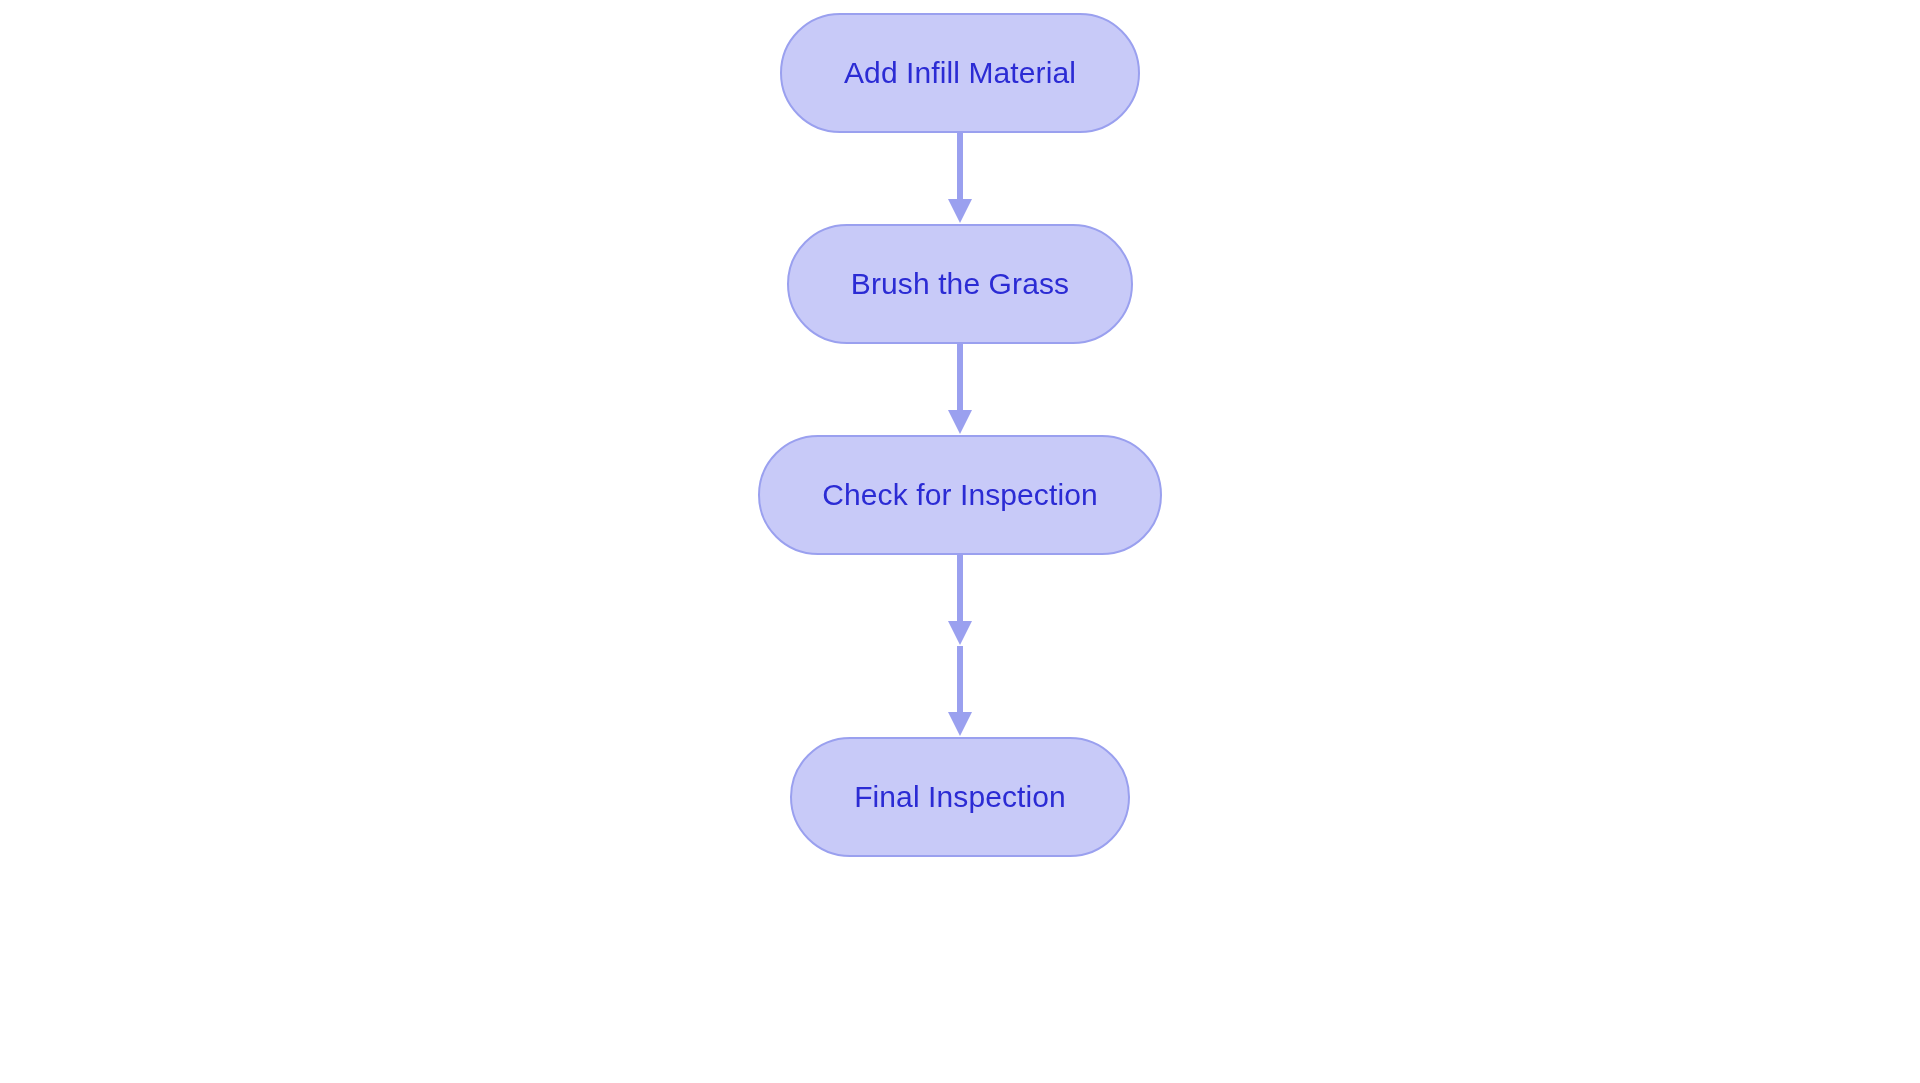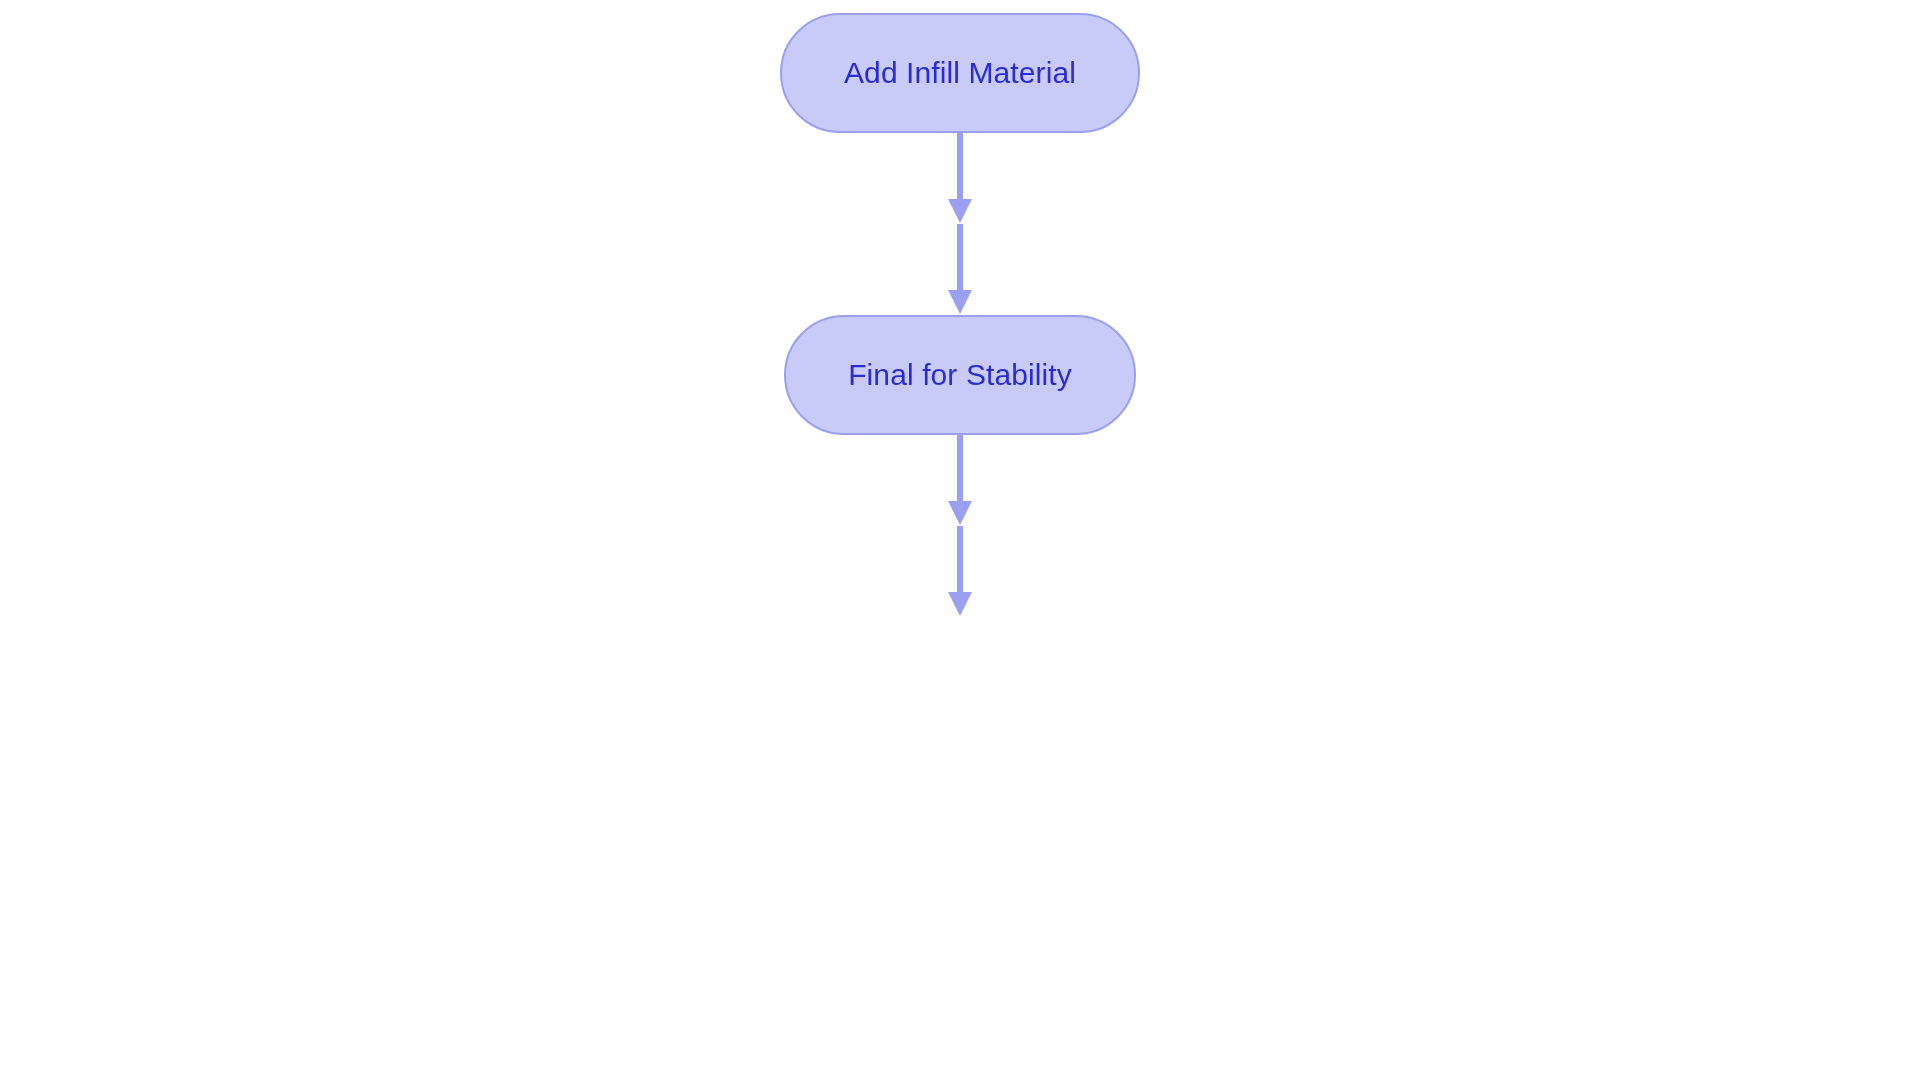--- a/index.html
+++ b/index.html
@@ -86,36 +86,42 @@
 
     <div class="node">
       <span class="node-label">Add Infill Material</span>
     </div>
 
     <svg class="connector" viewBox="0 0 40 91">
       <line class="conn-line" x1="20" y1="0" x2="20" y2="68"></line>
       <polygon class="conn-head" points="8,66 32,66 20,90"></polygon>
     </svg>
 
+    <div class="node">
+      <span class="node-label">Brush the Grass</span>
+    </div>
 
     <svg class="connector" viewBox="0 0 40 91">
       <line class="conn-line" x1="20" y1="0" x2="20" y2="68"></line>
       <polygon class="conn-head" points="8,66 32,66 20,90"></polygon>
     </svg>
 
     <div class="node">
-      <span class="node-label">Final for Stability</span>
+      <span class="node-label">Check for Inspection</span>
     </div>
 
     <svg class="connector" viewBox="0 0 40 91">
       <line class="conn-line" x1="20" y1="0" x2="20" y2="68"></line>
       <polygon class="conn-head" points="8,66 32,66 20,90"></polygon>
     </svg>
 
 
     <svg class="connector" viewBox="0 0 40 91">
       <line class="conn-line" x1="20" y1="0" x2="20" y2="68"></line>
       <polygon class="conn-head" points="8,66 32,66 20,90"></polygon>
     </svg>
 
+    <div class="node">
+      <span class="node-label">Final Inspection</span>
+    </div>
 
   </div>
 </div>
 
 </body></html>

